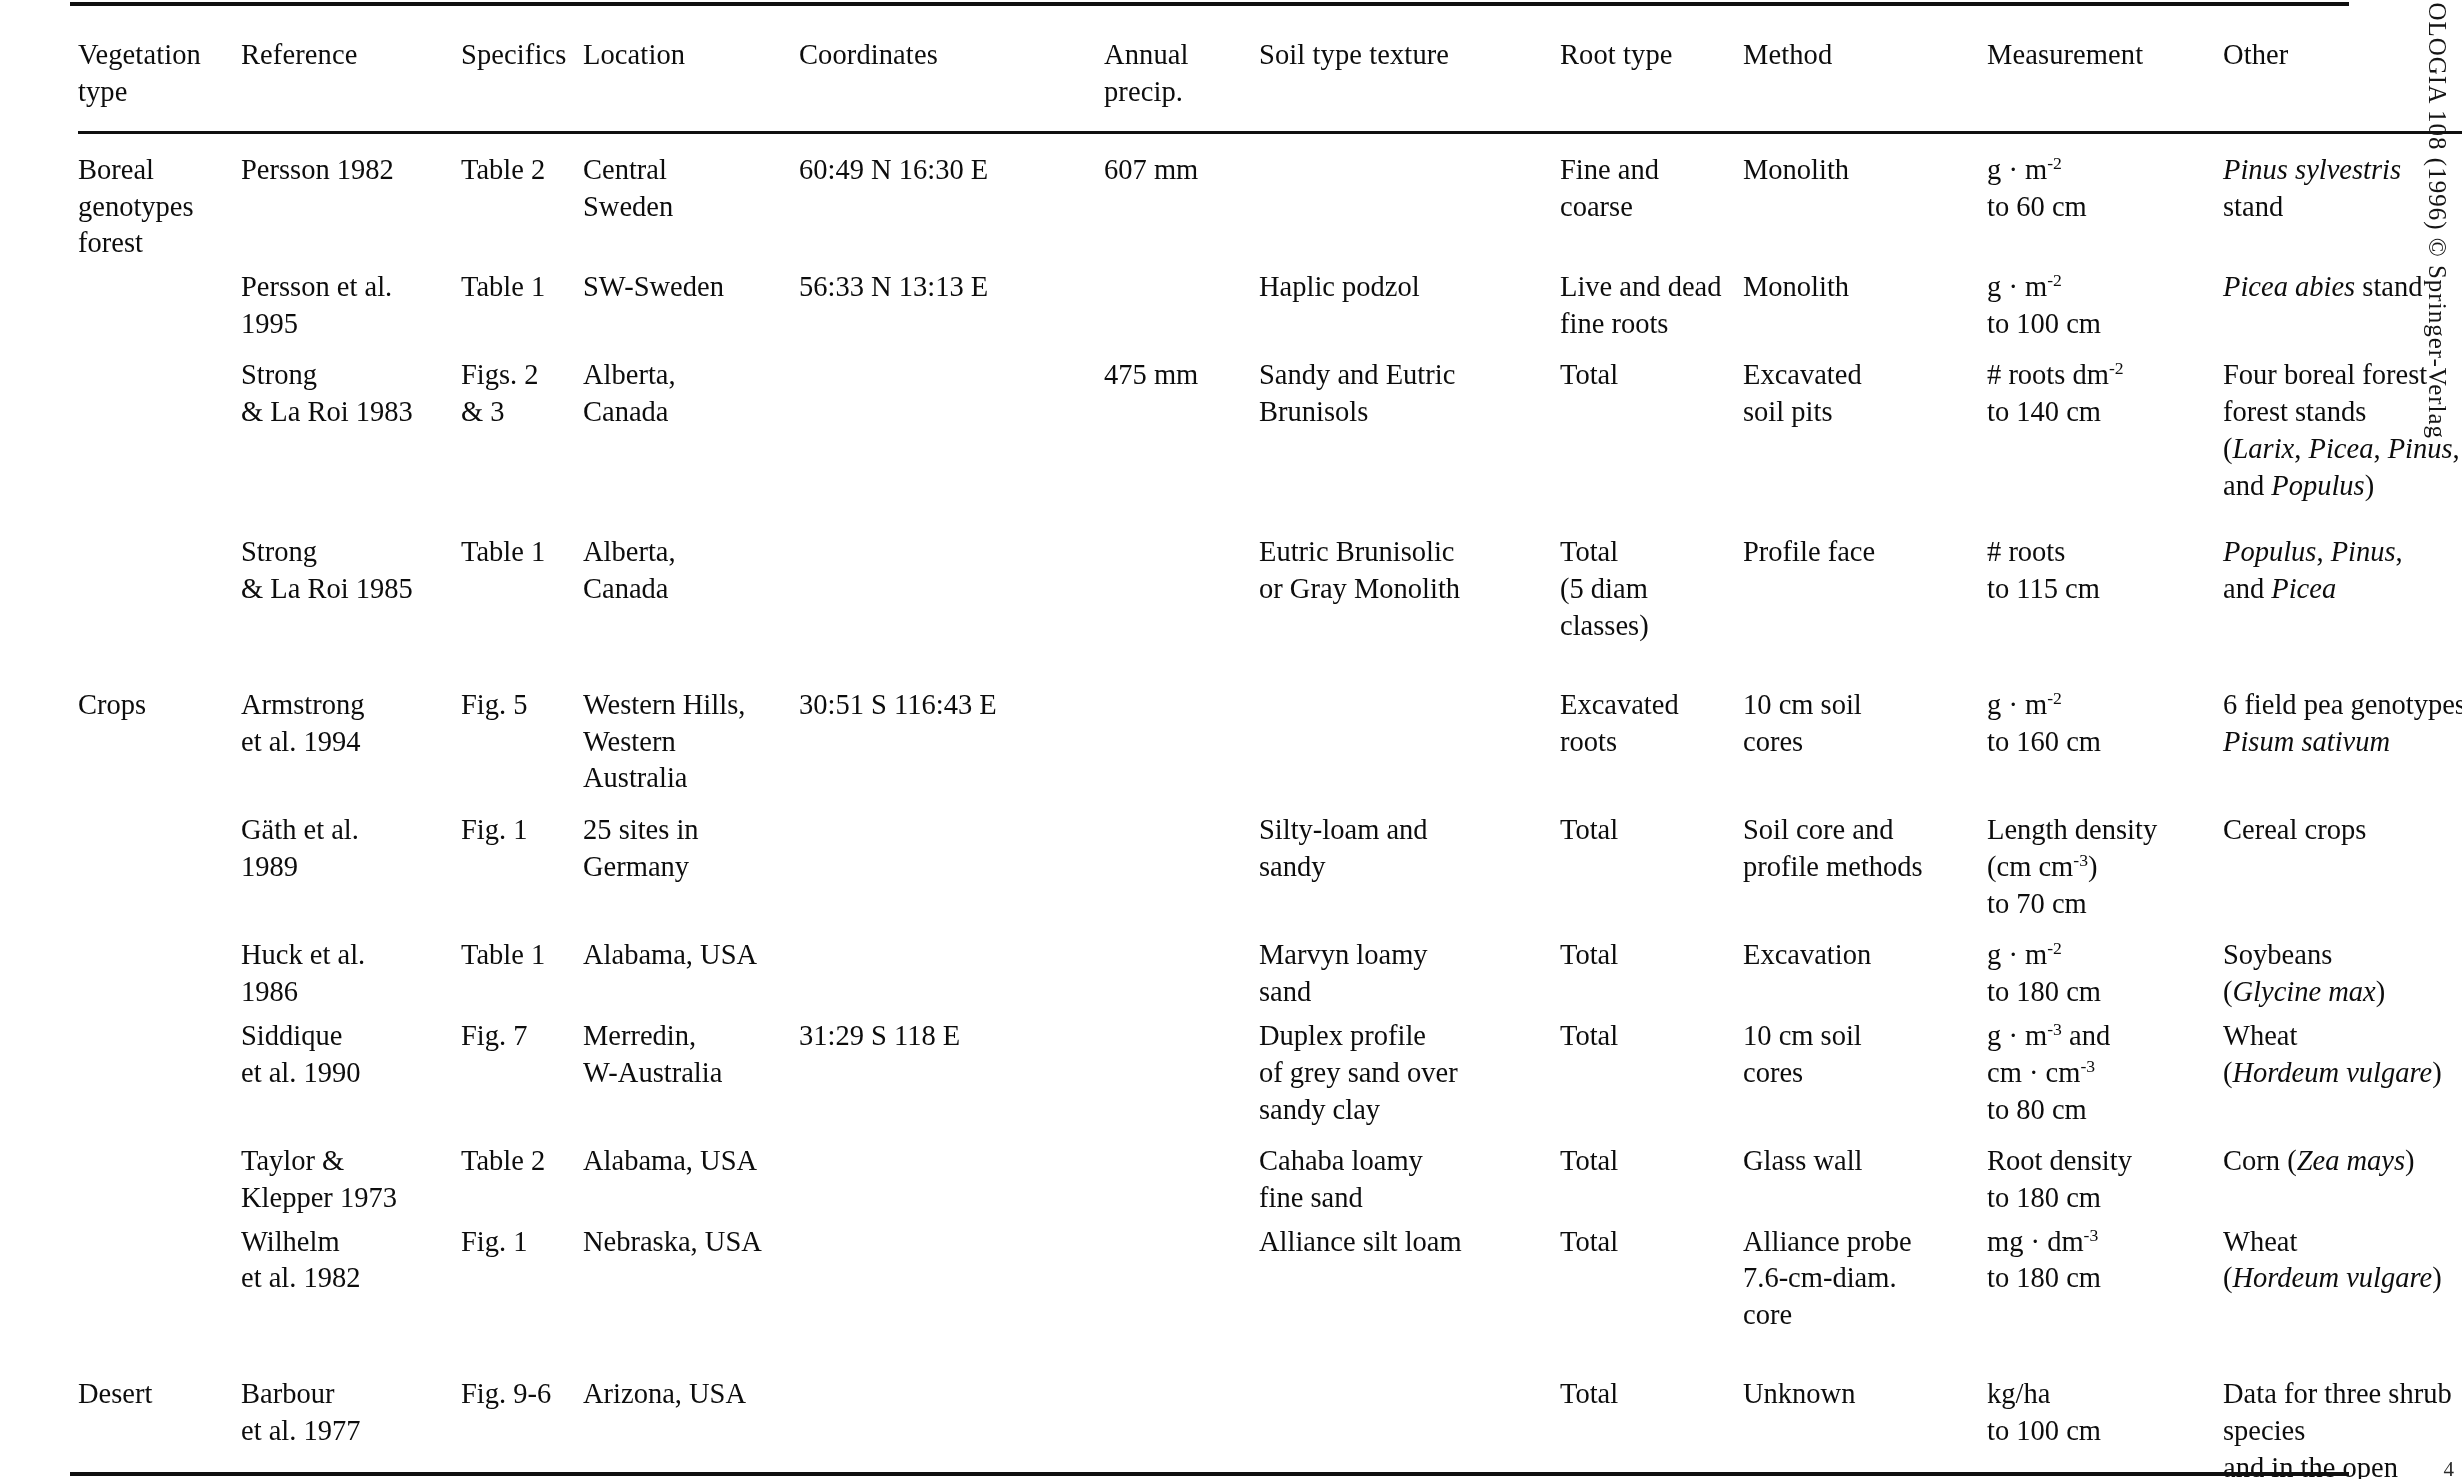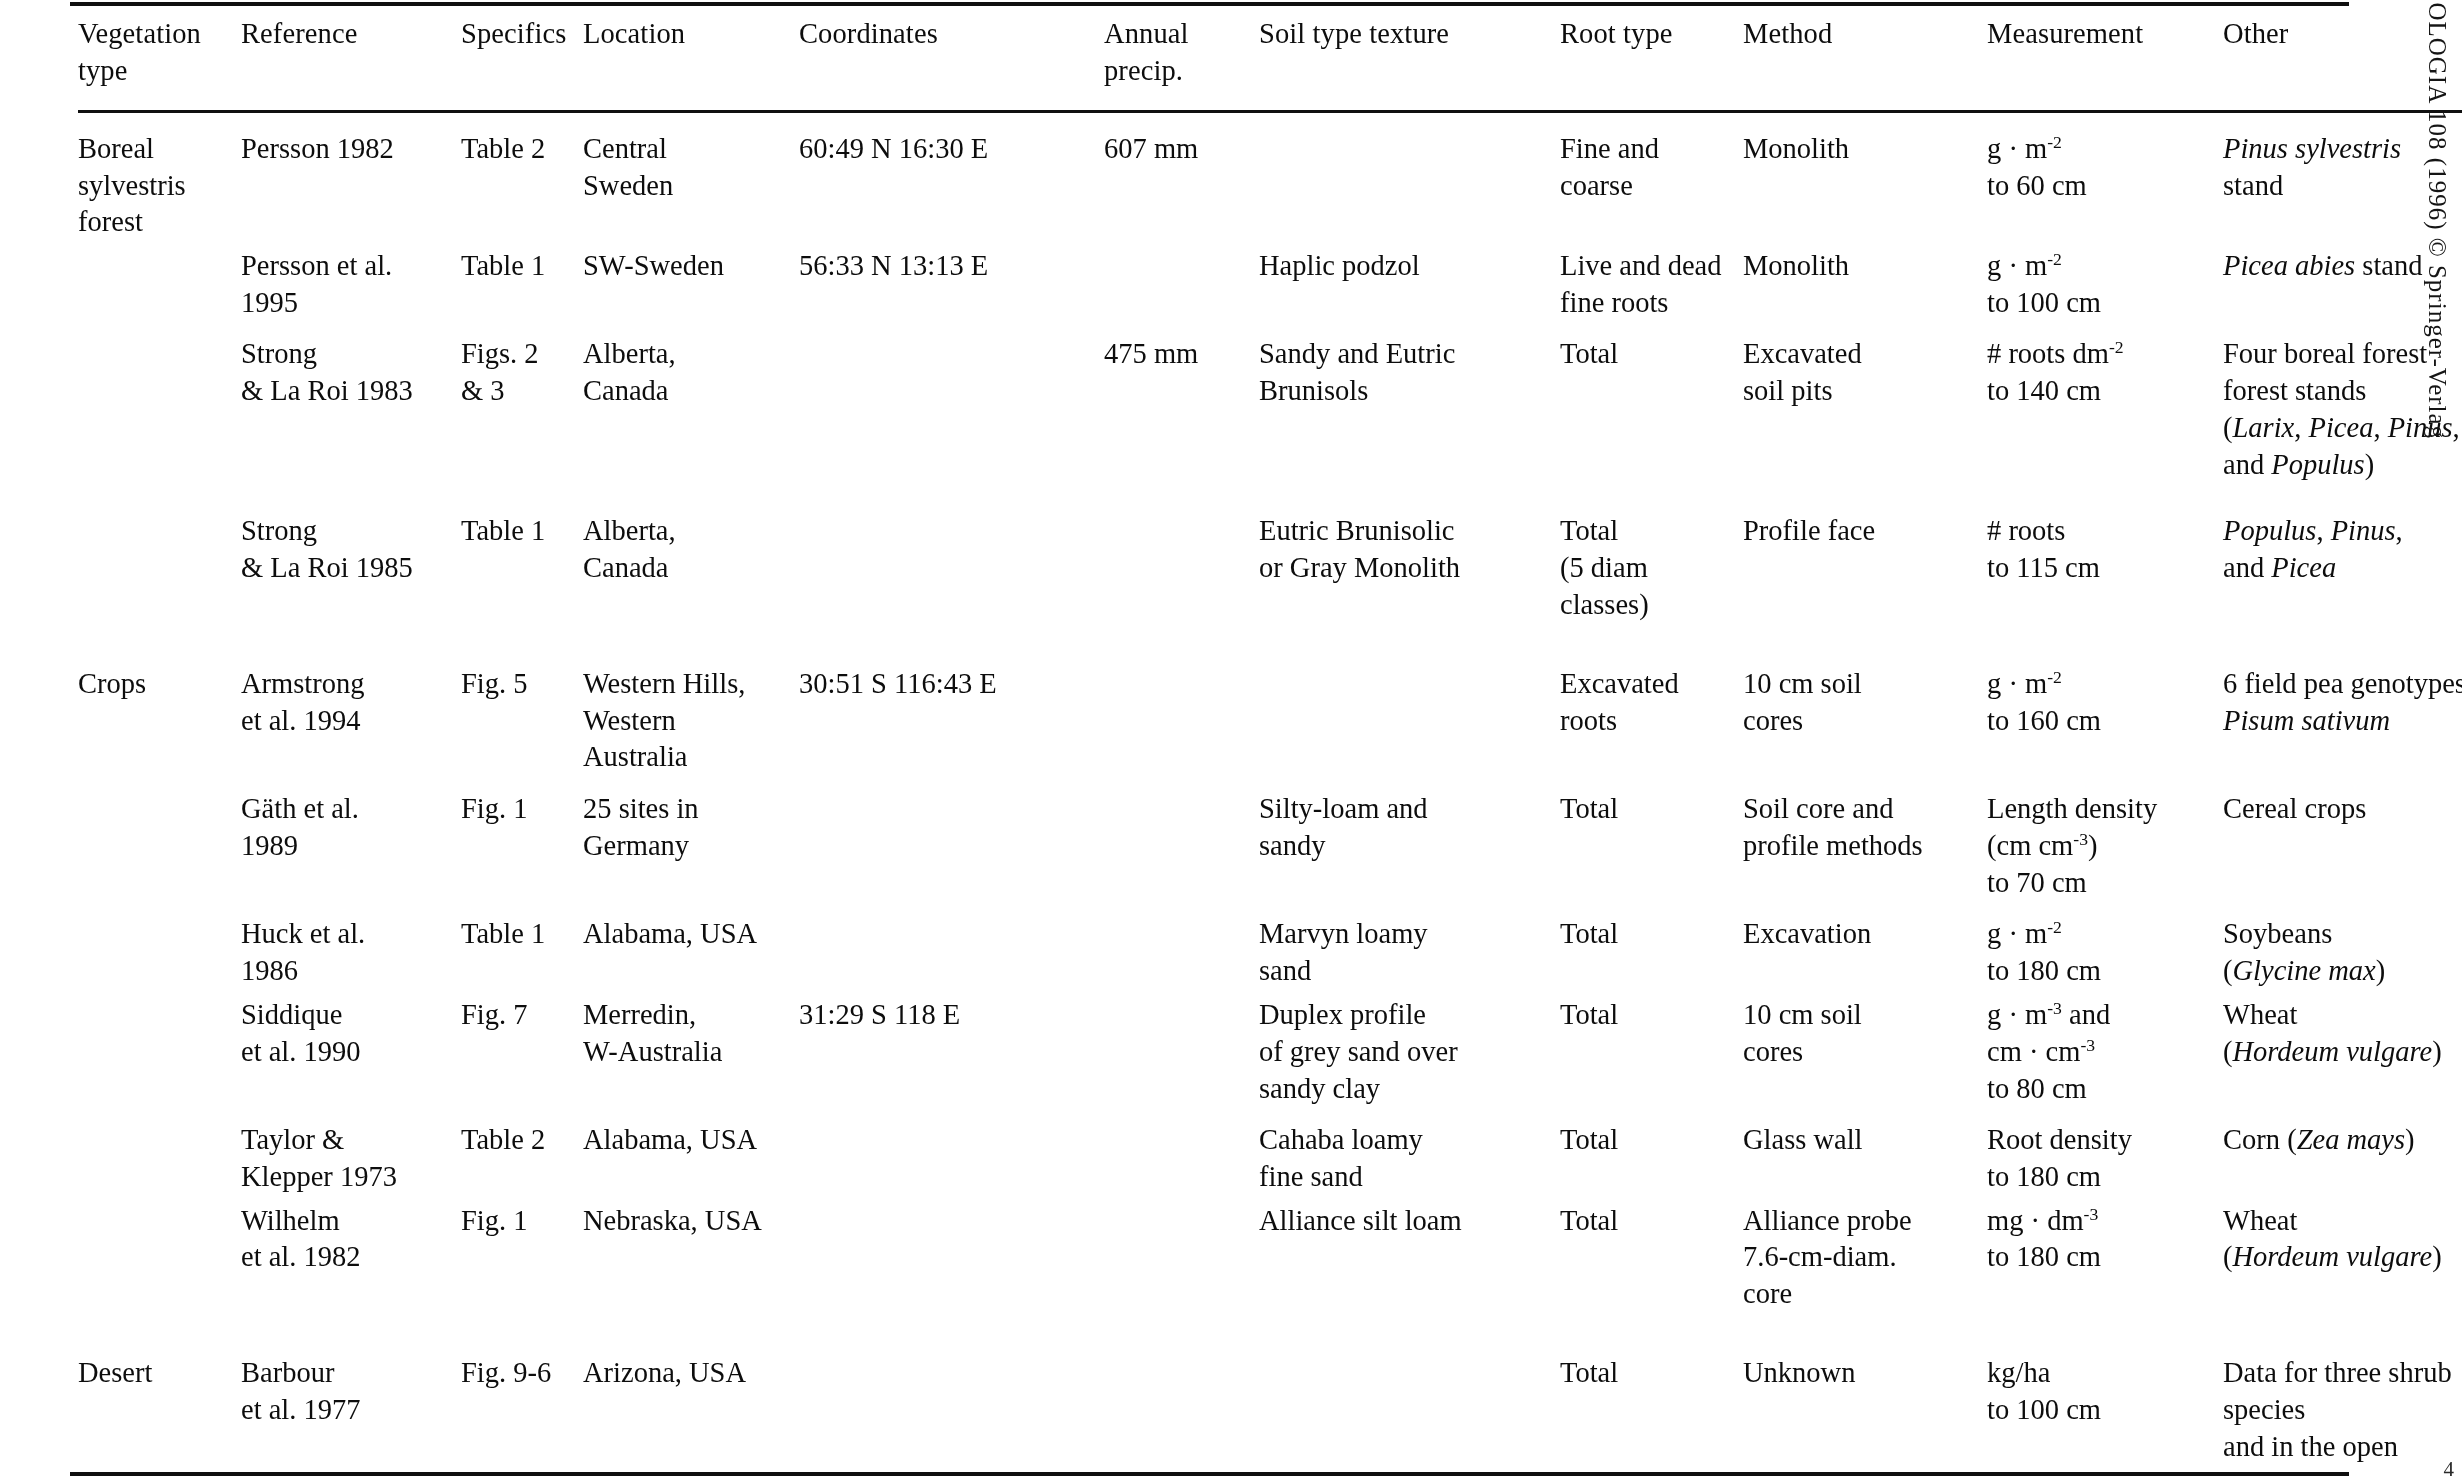--- a/index.html
+++ b/index.html
@@ -30,21 +30,21 @@
     width: 2271px;
     table-layout: fixed;
   }
 
   table.roots thead th {
     font-weight: normal;
     text-align: left;
     vertical-align: top;
     font-size: 28.5px;
     line-height: 1.30;
-    padding: 8px 13px 21px 0;
+    padding: 29px 13px 21px 0;
     letter-spacing: 0.1px;
   }
 
   
   .rule-top, .rule-head, .rule-bottom {
     position: absolute;
     left: 70px;
     width: 2279px;
     background: #101010;
   }
@@ -171,21 +171,21 @@
           </th>
         <th>
             <span class="ln">Other</span>
           </th>
       </tr>
     </thead>
     <tbody id="tbody">
         <tr class="datarow firstrow">
           <td>
             <span class="ln">Boreal</span>
-            <span class="ln">sylvestris</span>
+            <span class="ln">genotypes</span>
             <span class="ln">forest</span>
           </td>
           <td>
             <span class="ln">Persson 1982</span>
           </td>
           <td>
             <span class="ln">Table 2</span>
           </td>
           <td>
             <span class="ln wrapok">Central</span>

